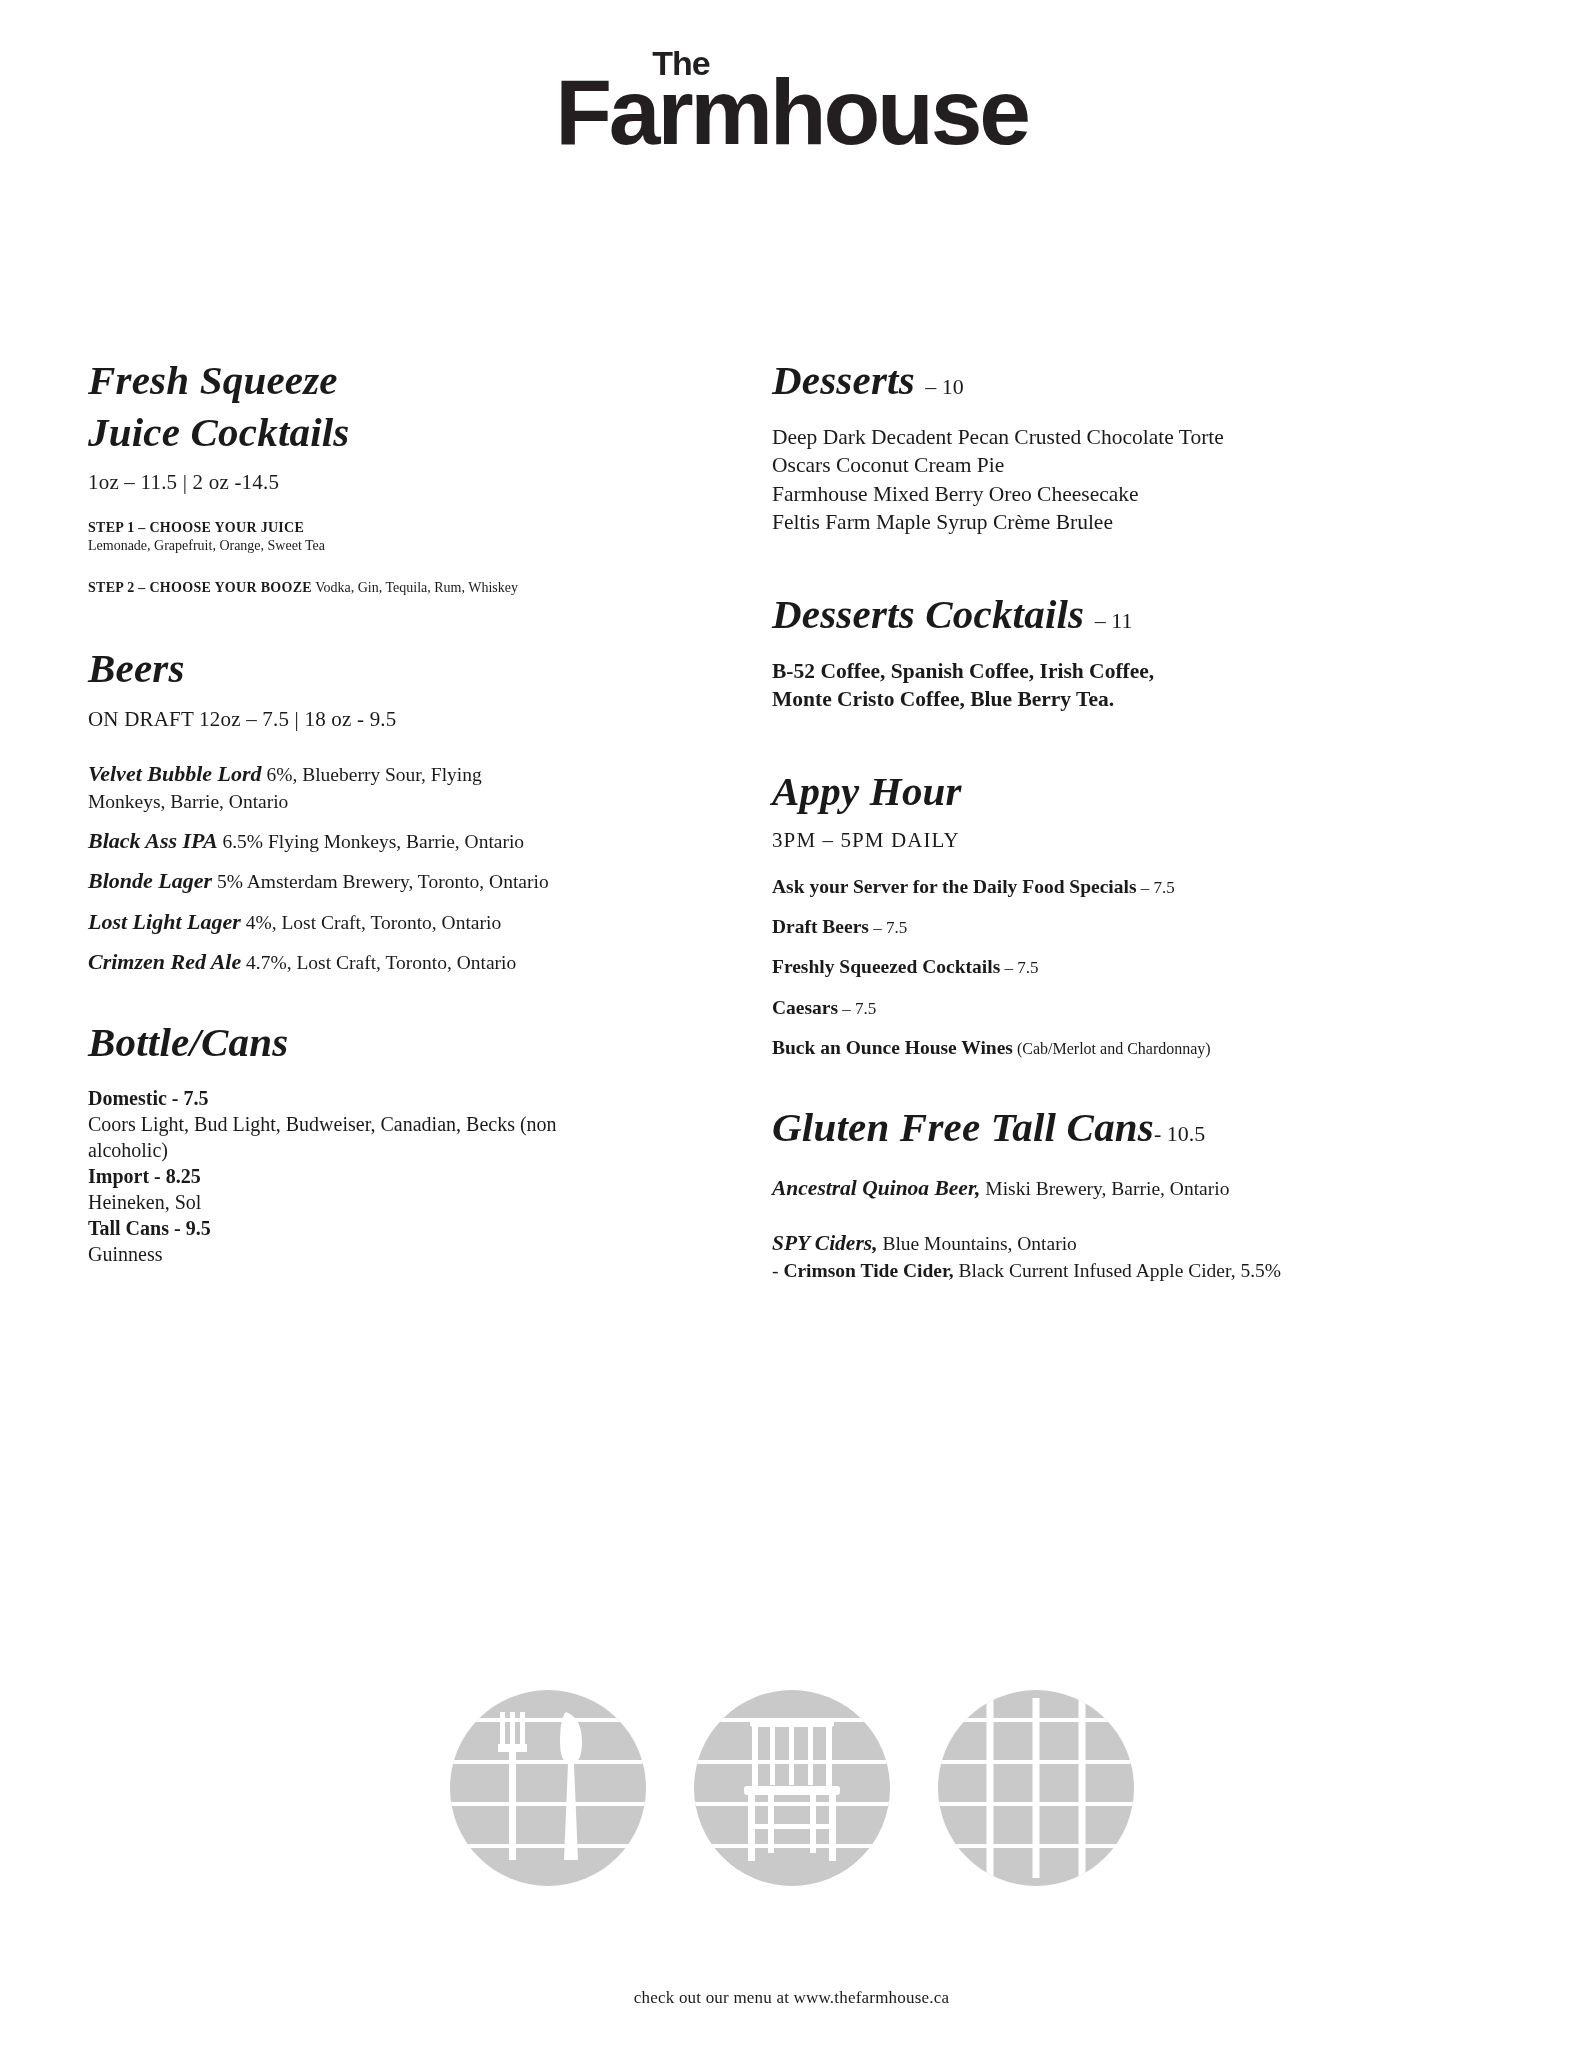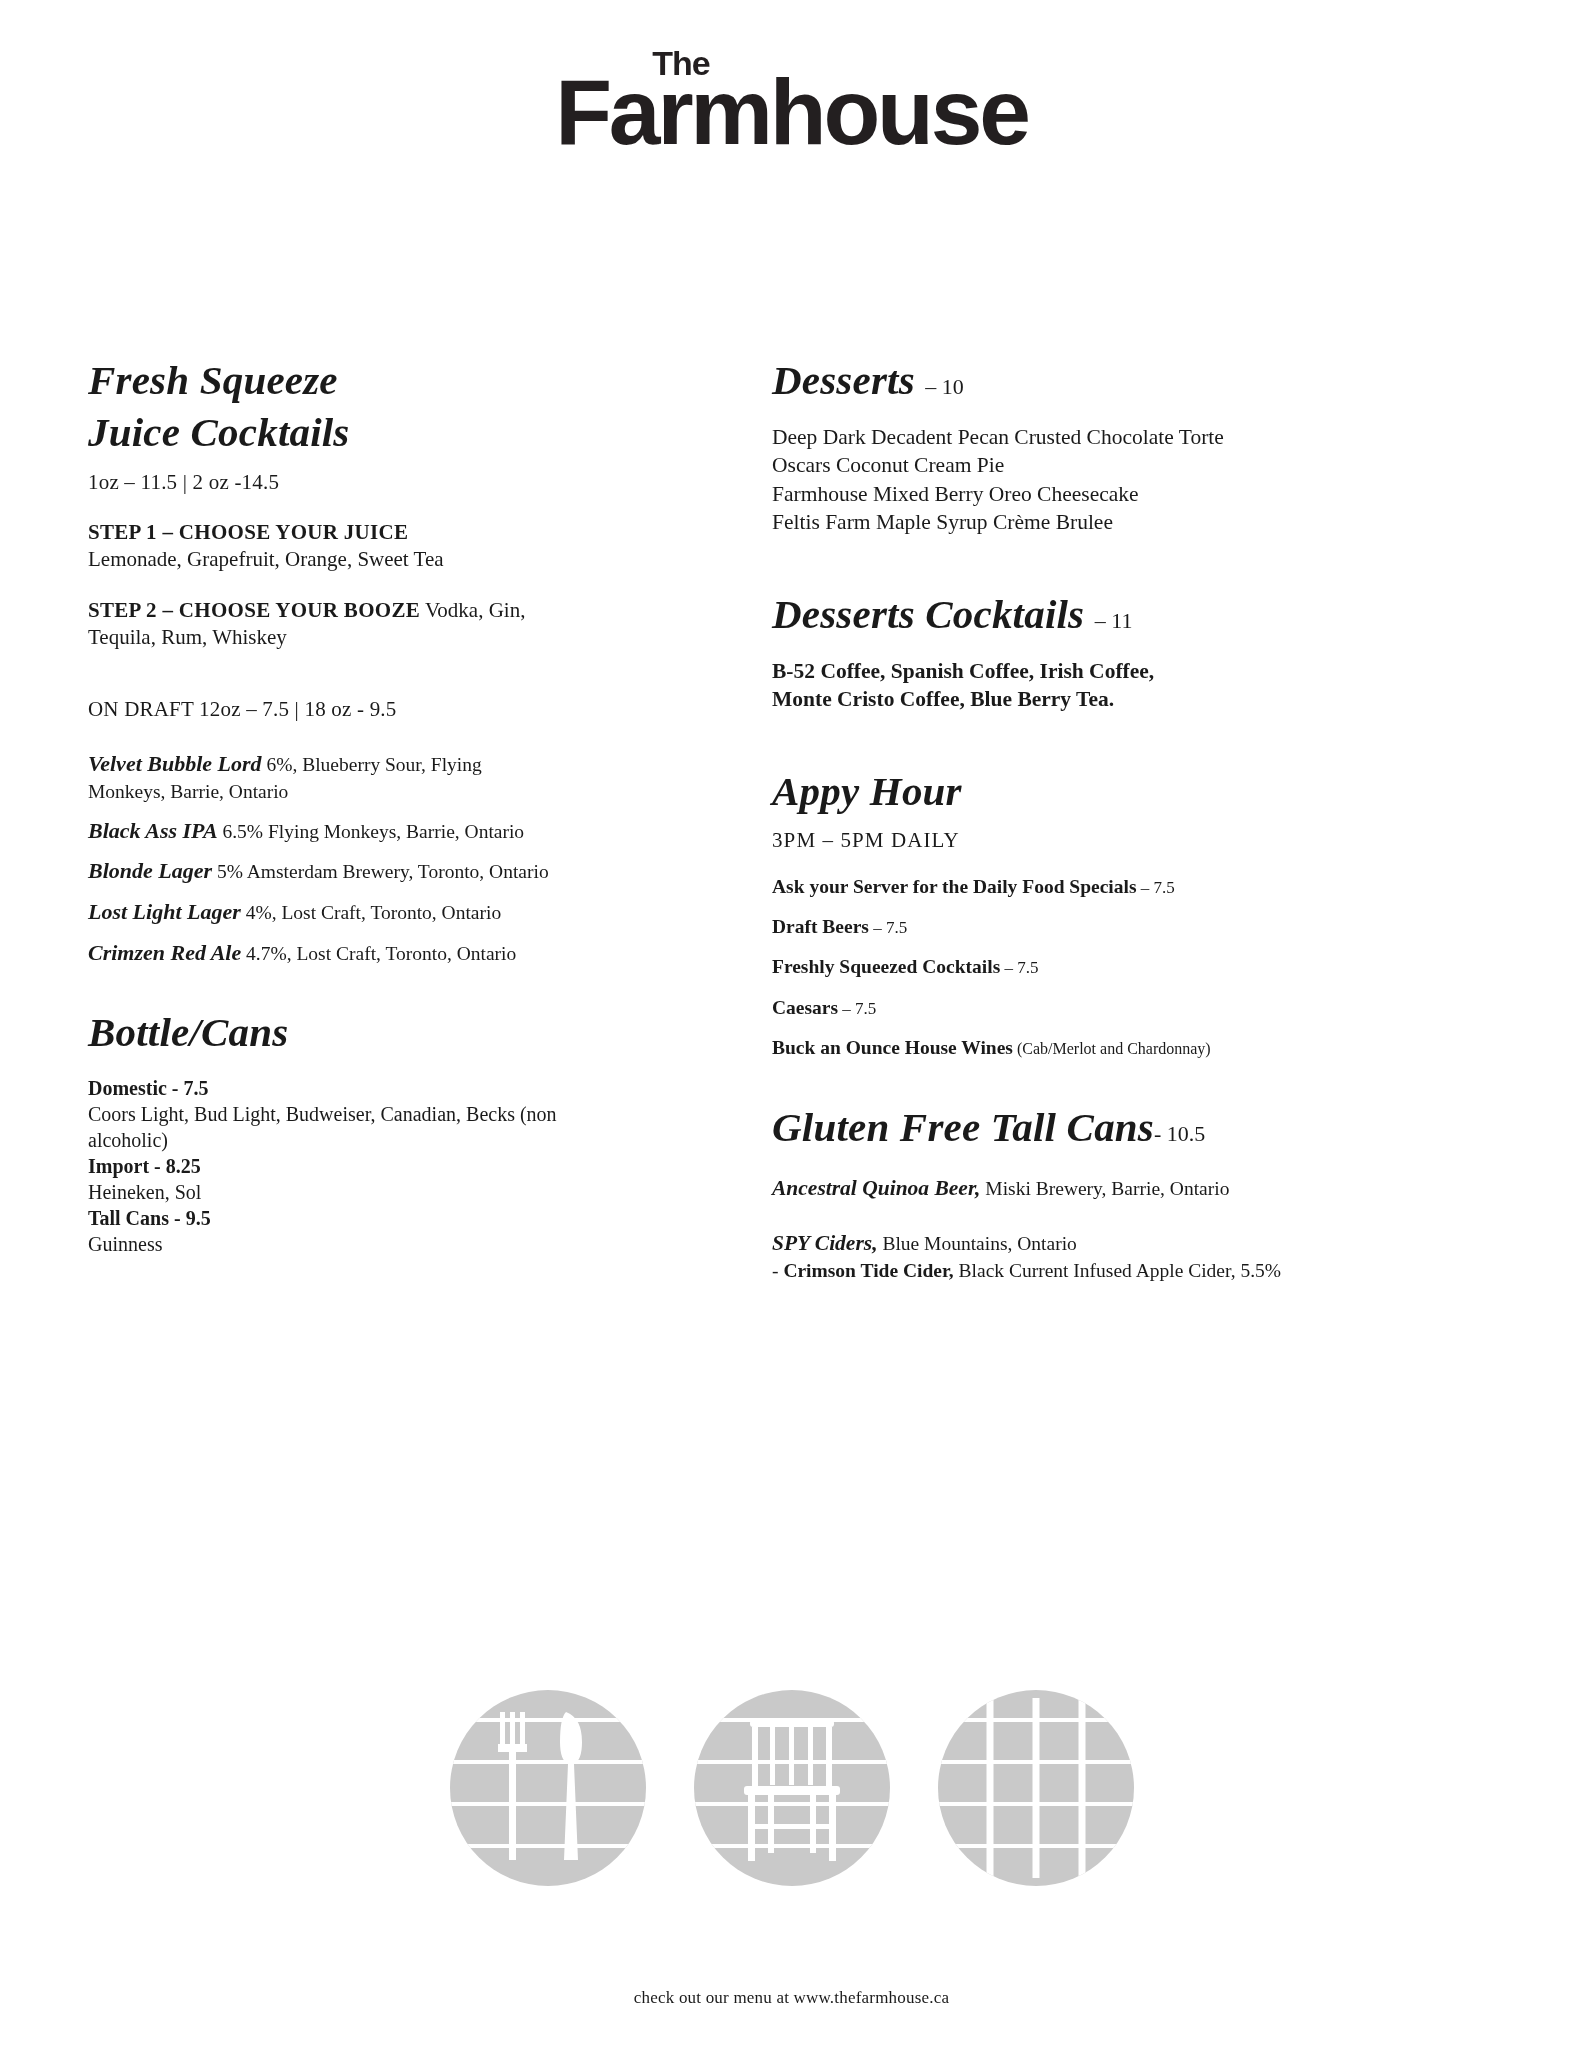--- a/index.html
+++ b/index.html
@@ -71,21 +71,21 @@
     font-size: 22px;
     letter-spacing: 0;
   }
 
   .sub {
     font-size: 21px;
     margin: 12px 0 0 0;
     letter-spacing: 0.2px;
   }
 
-  .step-block { margin-top: 24px; font-size: 21px; line-height: 1.28; }
+  .step-block { margin-top: 24px; font-size: 14px; line-height: 1.28; }
   .step-label { font-weight: 700; letter-spacing: 0.3px; }
 
   .beer-list { margin-top: 28px; }
   .beer-item {
     font-size: 20px;
     line-height: 1.30;
     margin-bottom: 12px;
   }
   .beer-name {
     font-style: italic;
@@ -161,20 +161,21 @@
       <span class="step-label">STEP 1 – CHOOSE YOUR JUICE</span><br>
       <span>Lemonade, Grapefruit, Orange, Sweet Tea</span>
     </div>
 
     <div class="step-block">
       <span class="step-label">STEP 2 – CHOOSE YOUR BOOZE</span><span> Vodka, Gin, Tequila, Rum, Whiskey</span>
     </div>
   </div>
 
   <div class="sec" style="margin-top:46px;">
+    <h2 class="head">Beers</h2>
     <p class="sub">ON DRAFT    12oz – 7.5   |   18 oz  -  9.5</p>
 
     <div class="beer-list">
       <div class="beer-item">
         <span class="beer-name">Velvet Bubble Lord</span><span class="beer-desc"> 6%, Blueberry Sour, Flying Monkeys, Barrie, Ontario</span>
       </div>
       <div class="beer-item">
         <span class="beer-name">Black Ass IPA</span><span class="beer-desc"> 6.5% Flying Monkeys, Barrie, Ontario</span>
       </div>
       <div class="beer-item">

